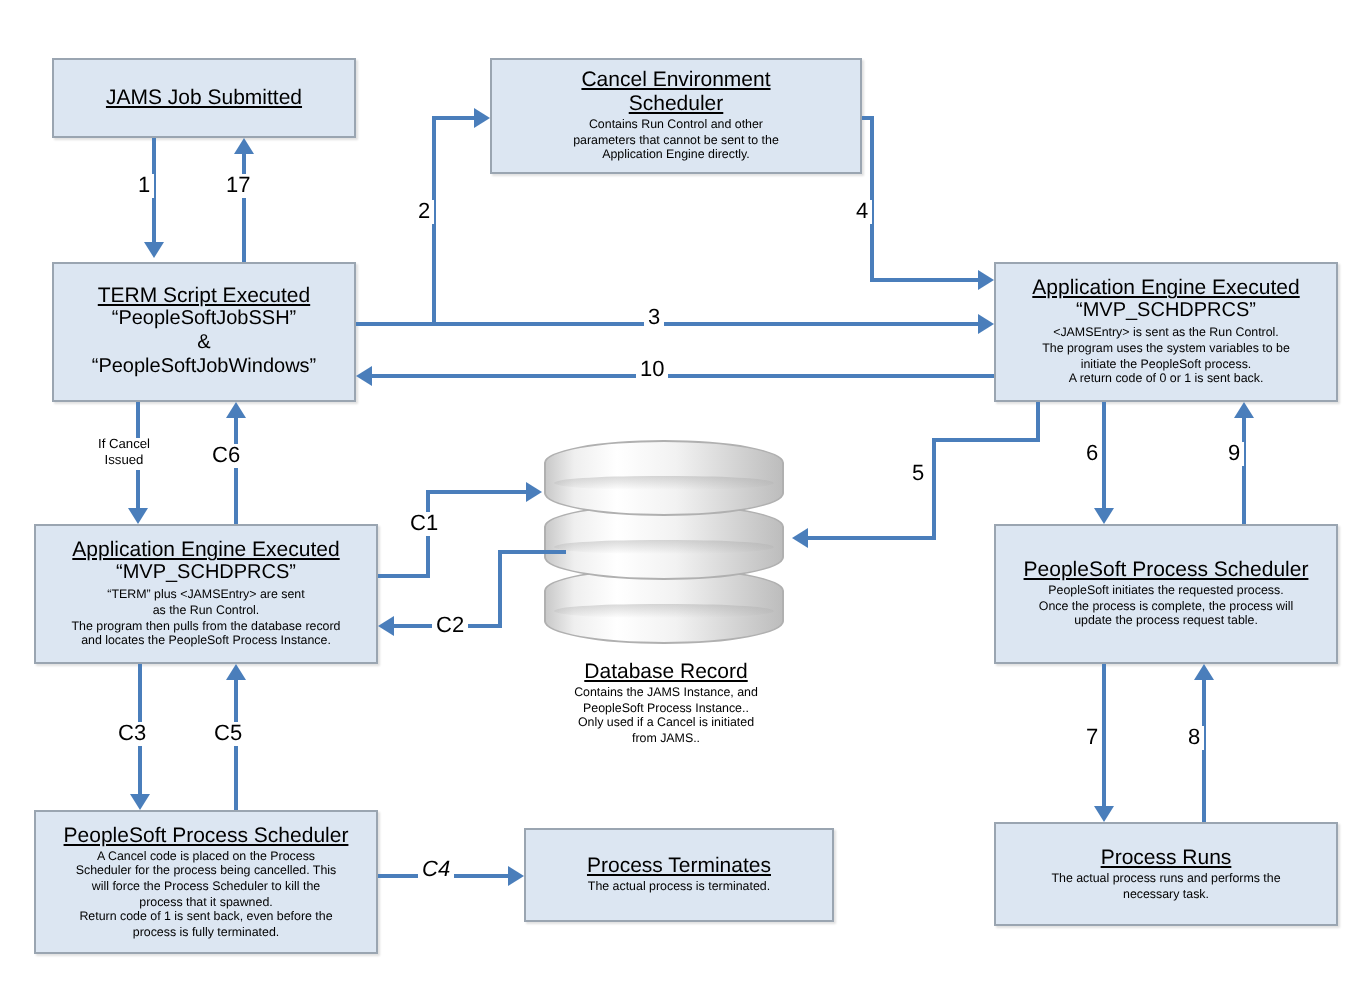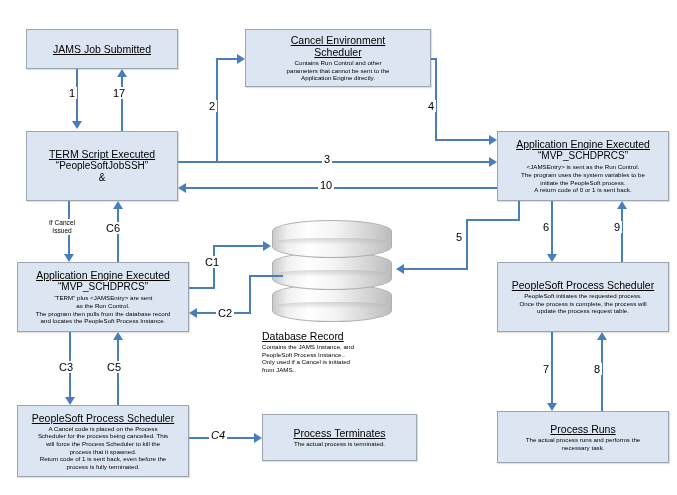--- a/index.html
+++ b/index.html
@@ -34,20 +34,21 @@
   .node .body{
     font-size:6.2px;
     line-height:7.6px;
     margin-top:1px;
   }
   .node .body div{white-space:nowrap;}
 
   
   .dbcap{
     position:absolute;
+    text-align:center;
     color:#000;
   }
   .dbcap .ttl{font-size:10.5px;text-decoration:underline;line-height:12px;}
   .dbcap .sub{font-size:10px;line-height:12.5px;}
   .dbcap .body{font-size:6.2px;line-height:7.6px;margin-top:1px;}
 
   
   .cylinder{position:absolute;}
   .disc{
     position:absolute;
@@ -107,20 +108,21 @@
       <div>Contains Run Control and other</div>
       <div>parameters that cannot be sent to the</div>
       <div>Application Engine directly.</div>
     </div>
   </div>
 
   <div class="node" style="left:26px;top:131px;width:152px;height:70px;">
     <div class="ttl">TERM Script Executed</div>
     <div class="sub">“PeopleSoftJobSSH”</div>
     <div class="sub">&amp;</div>
+    <div class="sub">“PeopleSoftJobWindows”</div>
   </div>
 
   <div class="node" style="left:497px;top:131px;width:172px;height:70px;">
     <div class="ttl">Application Engine Executed</div>
     <div class="sub">“MVP_SCHDPRCS”</div>
     <div class="body">
       <div>&lt;JAMSEntry&gt; is sent as the Run Control.</div>
       <div>The program uses the system variables to be</div>
       <div>initiate the PeopleSoft process.</div>
       <div>A return code of 0 or 1 is sent back.</div>

